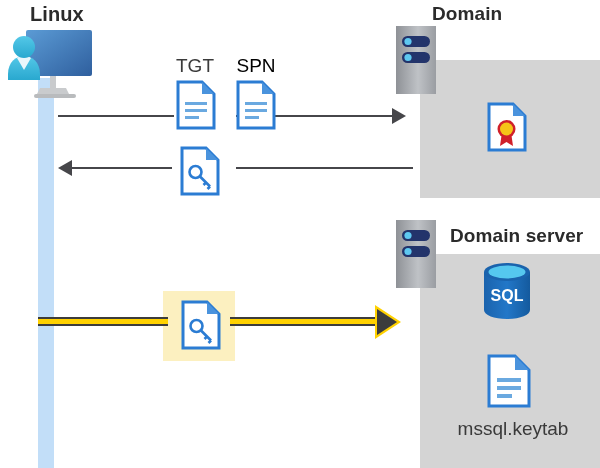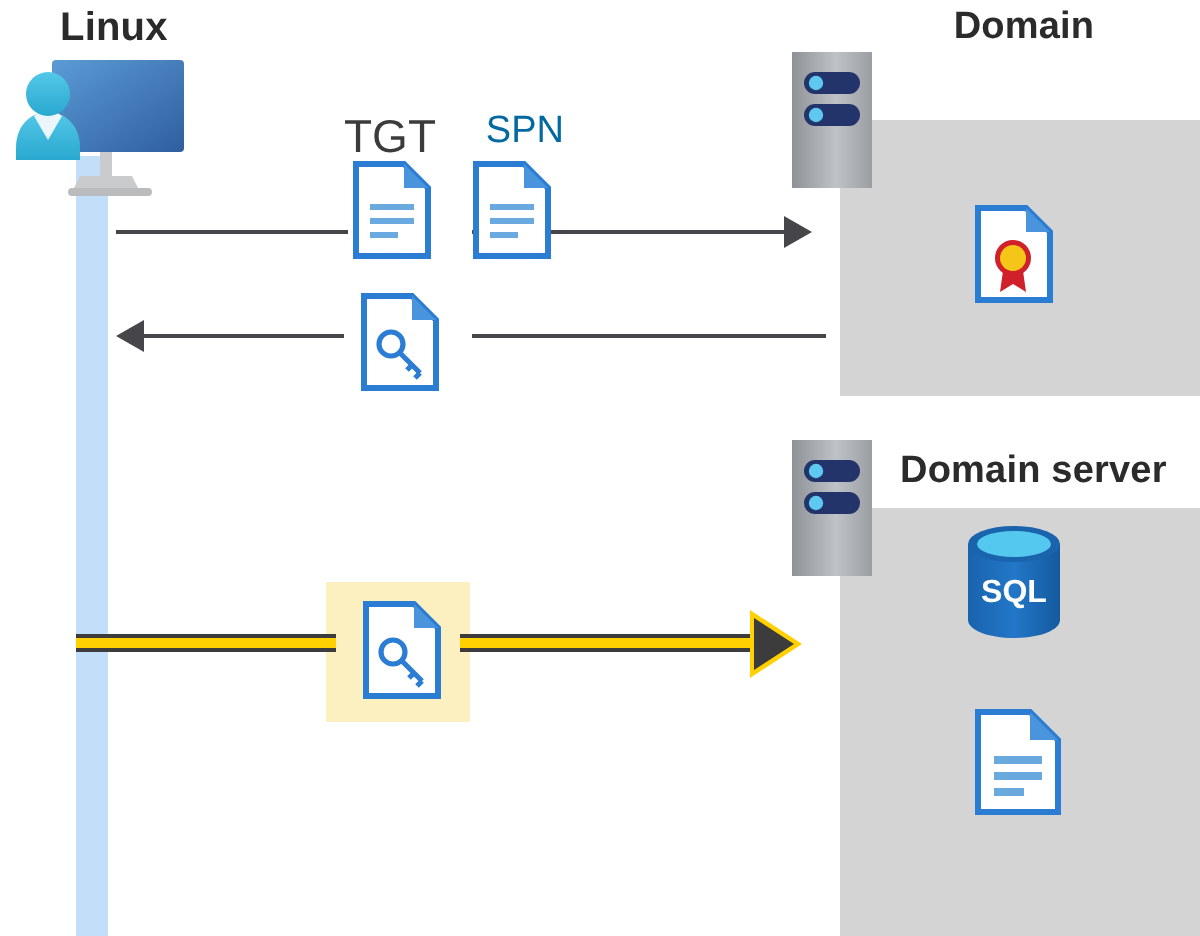--- a/index.html
+++ b/index.html
@@ -4,24 +4,24 @@
 <style>
   html,body{margin:0;padding:0;background:#ffffff;}
   body{width:600px;height:468px;position:relative;overflow:hidden;
        font-family:"Liberation Sans","DejaVu Sans",sans-serif;}
   .stage{position:absolute;left:0;top:0;width:600px;height:468px;}
   .abs{position:absolute;}
 
   
   .title-bold{font-weight:bold;color:#2b2b2b;letter-spacing:.1px;}
   #client-title{left:30px;top:2px;width:120px;font-size:20px;line-height:24px;}
-  #dc-title{left:432px;top:2px;width:160px;font-size:19px;line-height:23px;text-align:center;}
+  #dc-title{left:432px;top:2px;width:160px;font-size:19px;line-height:23px;}
   #linux-title{left:450px;top:224px;width:150px;font-size:19px;line-height:23px;}
-  #lbl-tgt{left:172px;top:55px;width:46px;font-size:23px;color:#3b3b3b;text-align:left;}
-  #lbl-spn{left:230px;top:55px;width:52px;font-size:19px;color:#0369a1;text-align:right;}
+  #lbl-tgt{left:172px;top:55px;width:46px;font-size:19px;color:#3b3b3b;text-align:center;}
+  #lbl-spn{left:230px;top:55px;width:52px;font-size:19px;color:#000000;text-align:center;}
   #keytab-label{left:430px;top:418px;width:166px;font-size:19px;color:#3a3a3a;text-align:center;}
 
   
   .gray-panel{background:#d4d4d4;}
   #dc-panel{left:420px;top:60px;width:180px;height:138px;}
   #linux-panel{left:420px;top:254px;width:180px;height:214px;}
 
   
   #client-lifeline{left:38px;top:78px;width:16px;height:390px;background:#c2def8;}
 
@@ -225,14 +225,15 @@
   <div class="abs" id="icon-keytab">
     <svg width="44" height="54" viewBox="0 0 44 54">
       <path d="M2 2 H28 L42 16 V52 H2 Z" fill="#ffffff" stroke="#2b7cd3" stroke-width="3"></path>
       <path d="M28 2 L42 16 H28 Z" fill="#4a93dd"></path>
       <rect x="10" y="24" width="24" height="4" fill="#6aa9e0"></rect>
       <rect x="10" y="32" width="24" height="4" fill="#6aa9e0"></rect>
       <rect x="10" y="40" width="15" height="4" fill="#6aa9e0"></rect>
     </svg>
   </div>
 
+  <div class="abs" id="keytab-label">mssql.keytab</div>
 
 </div>
 
 </body></html>

